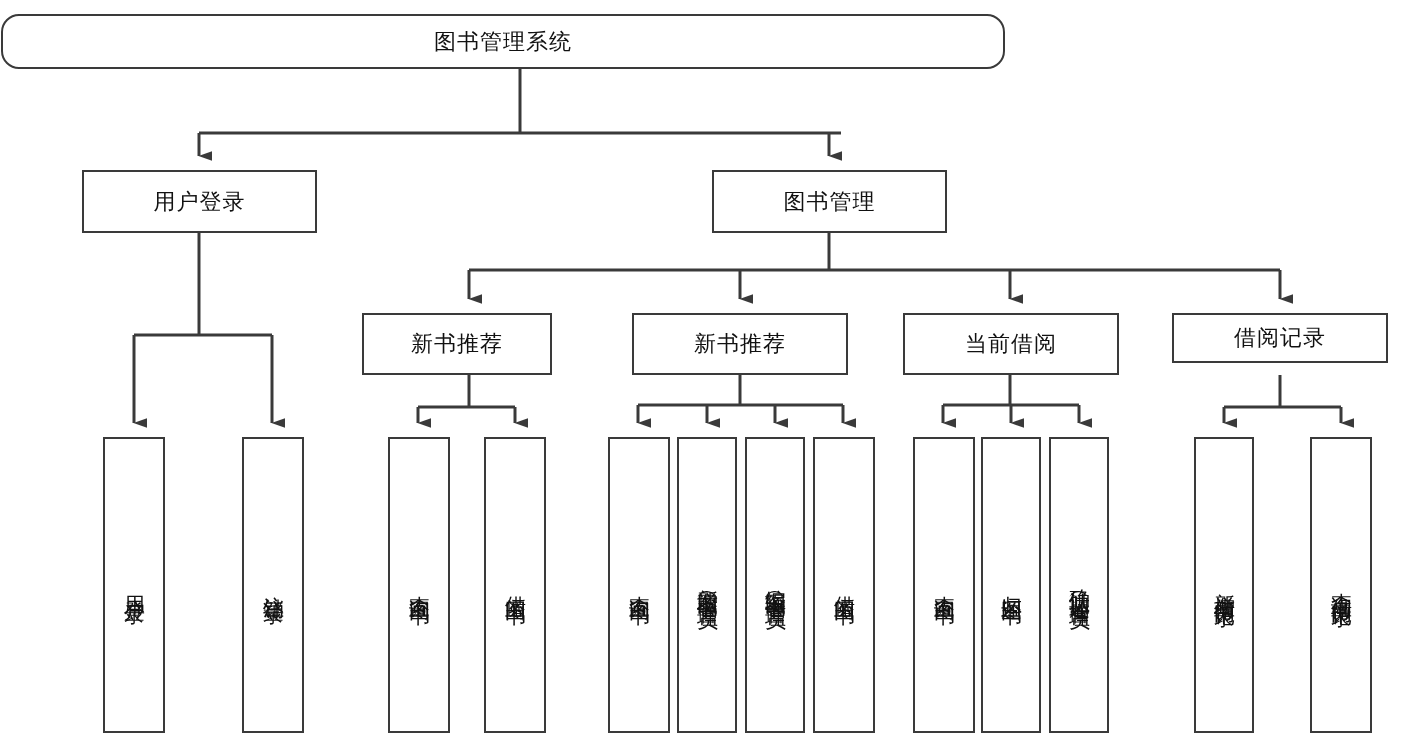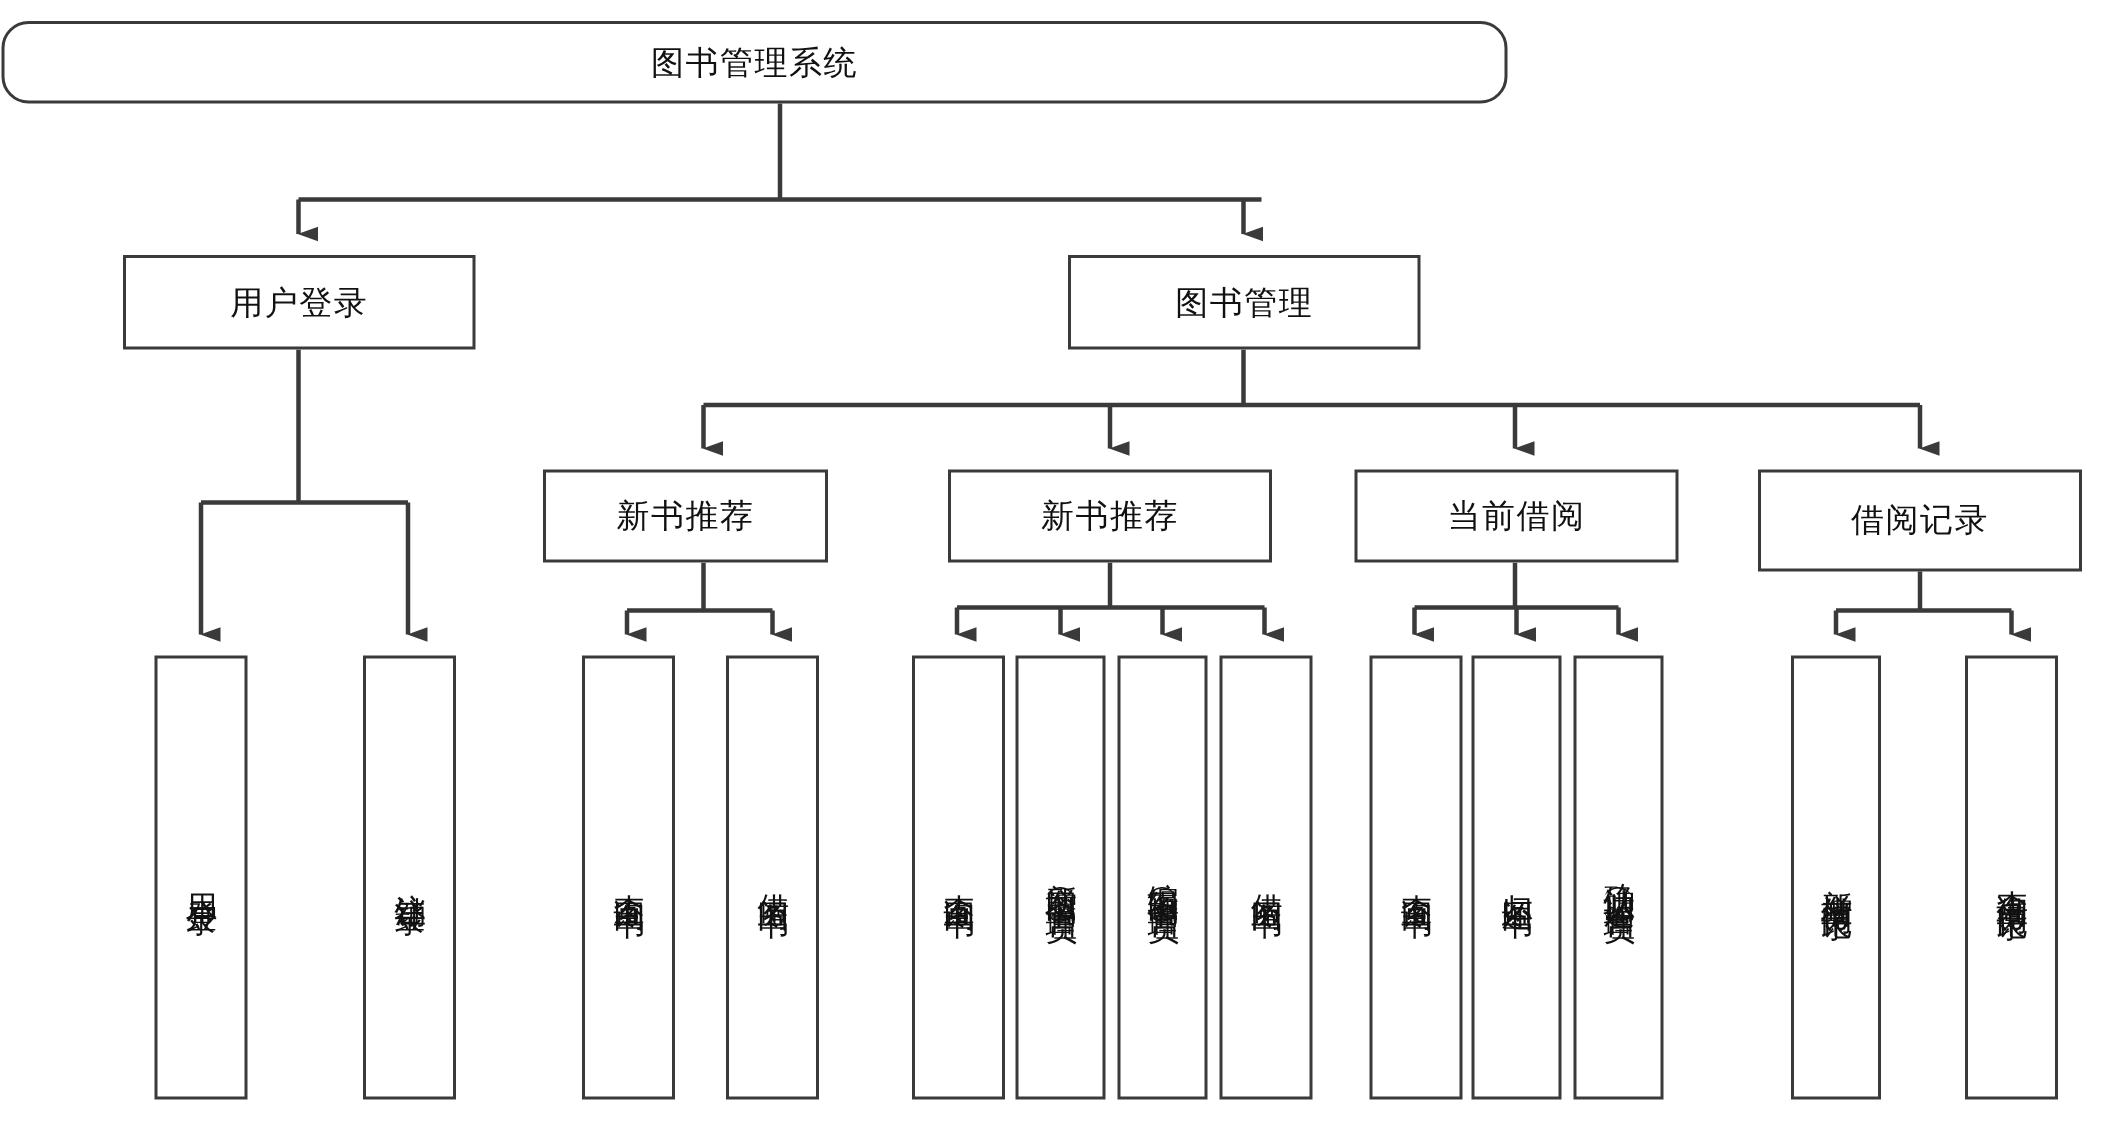--- a/index.html
+++ b/index.html
@@ -150,21 +150,21 @@
   </div>
 
   <div class="node-box horiz" id="node-l3-1" style="left: 632px; top: 313px; width: 216px; height: 62px;">
     <span class="horiz-label">新书推荐</span>
   </div>
 
   <div class="node-box horiz" id="node-l3-2" style="left: 903px; top: 313px; width: 216px; height: 62px;">
     <span class="horiz-label">当前借阅</span>
   </div>
 
-  <div class="node-box horiz" id="node-l3-3" style="left: 1172px; top: 313px; width: 216px; height: 68px;">
+  <div class="node-box horiz" id="node-l3-3" style="left: 1172px; top: 313px; width: 216px; height: 50px;">
     <span class="horiz-label">借阅记录</span>
   </div>
 
   <div class="node-box vert" id="node-leaf-0" style="left: 103px; top: 437px; width: 62px; height: 296px;">
     <span class="vert-label">用户登录</span>
   </div>
 
   <div class="node-box vert" id="node-leaf-1" style="left: 242px; top: 437px; width: 62px; height: 296px;">
     <span class="vert-label">注销登录</span>
   </div>

